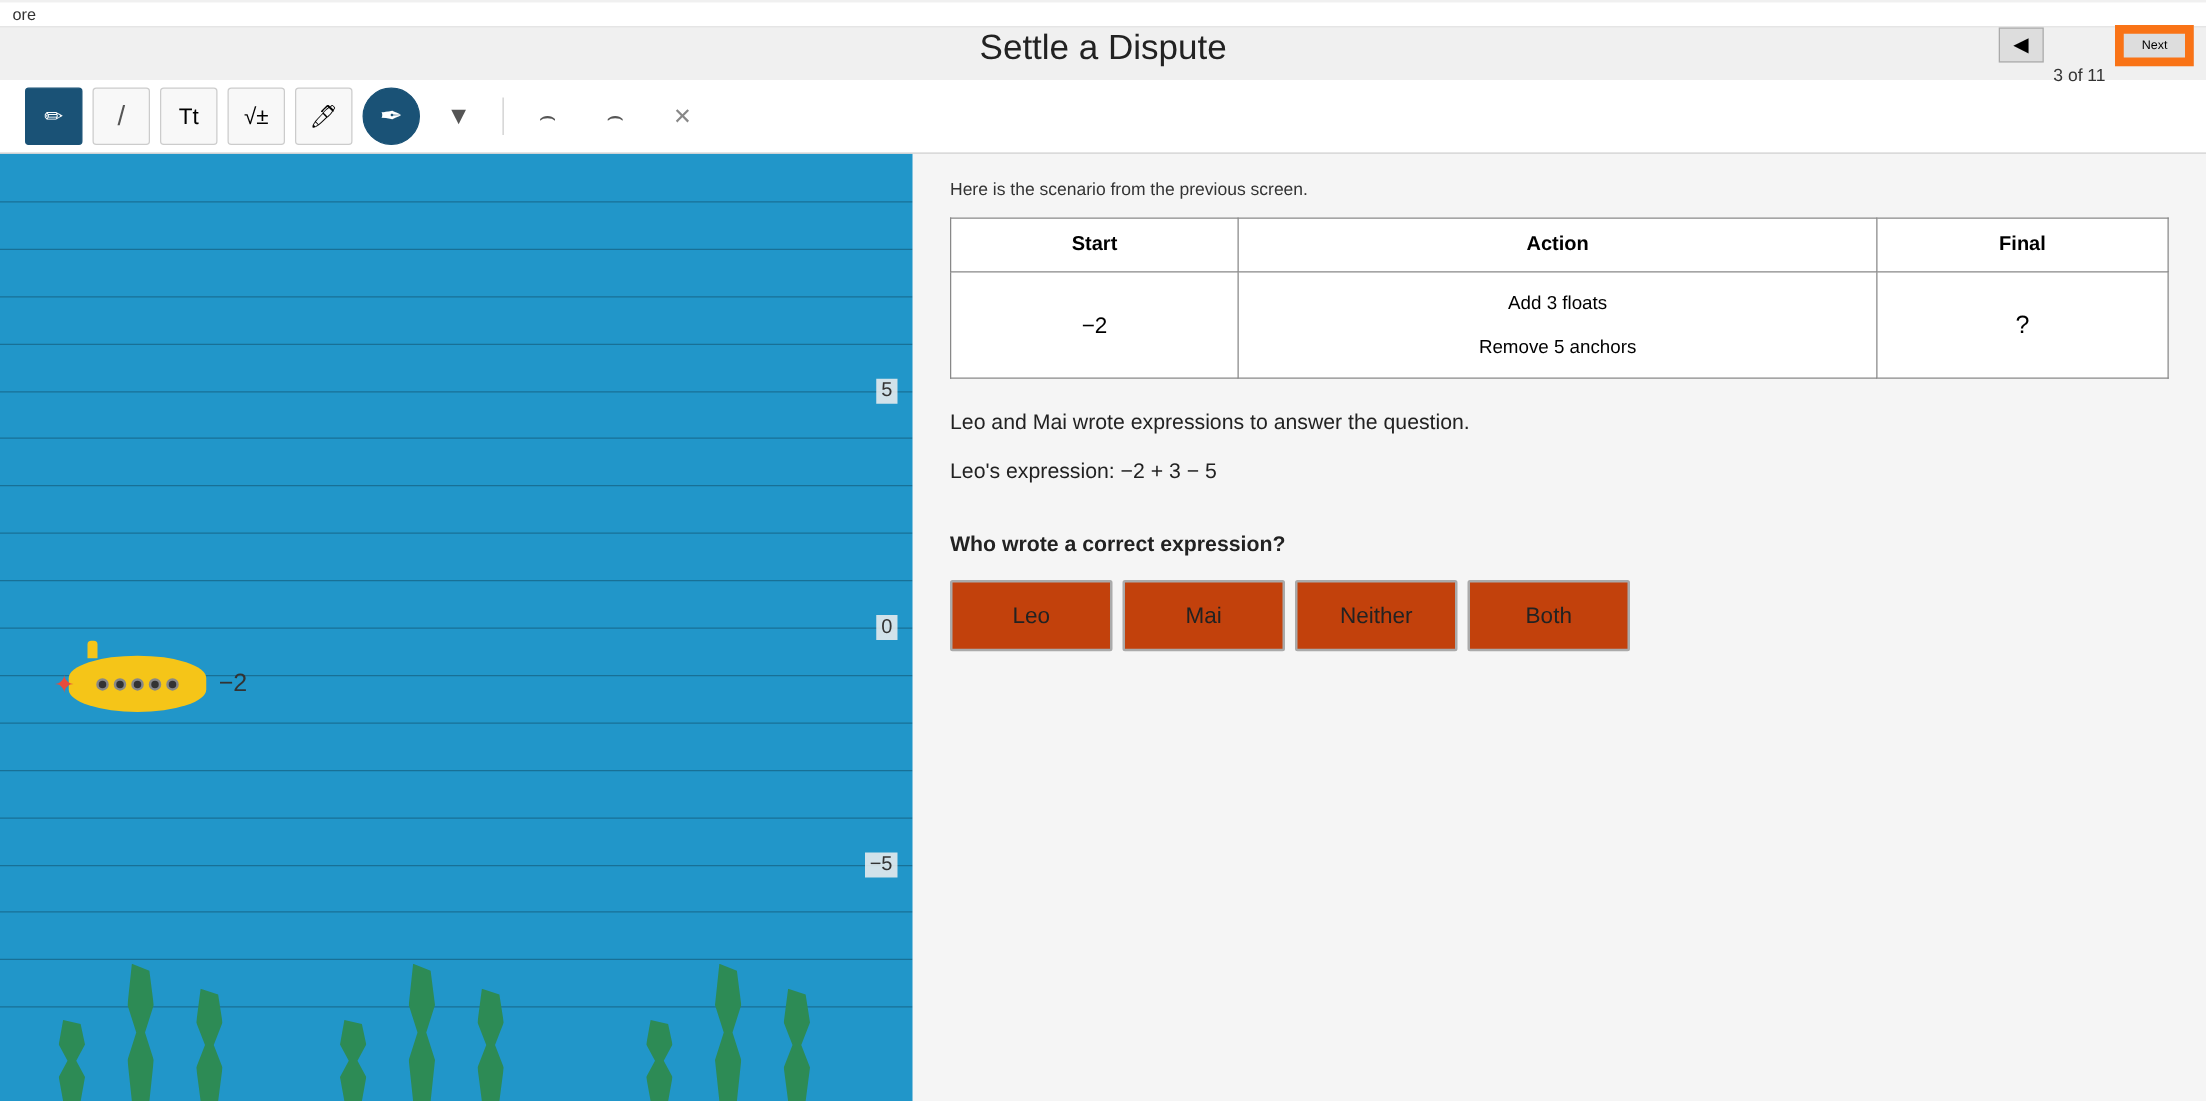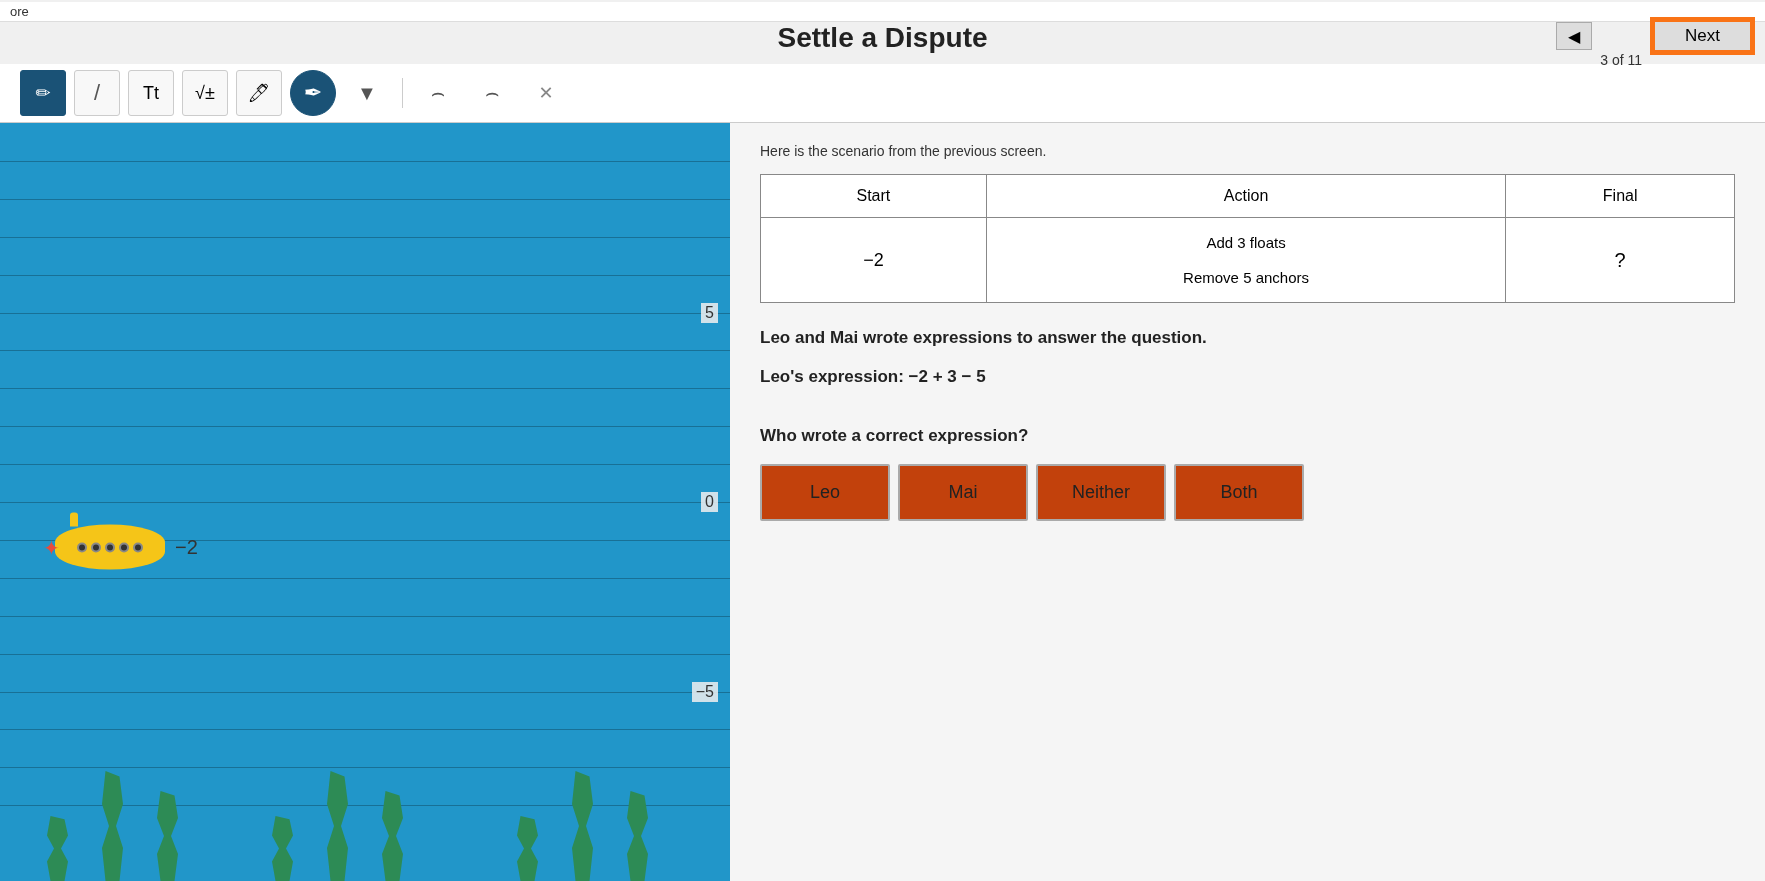--- a/index.html
+++ b/index.html
@@ -37,21 +37,21 @@
       width: 100%;
       height: calc(881px - 20px);
       display: flex;
       flex-direction: column;
     }
 
     
     .page-title {
       text-align: center;
       font-size: 28px;
-      font-weight: 700;
+      font-weight: 400;
       color: #222;
       padding: 2px 0 10px 0;
     }
 
     
     .toolbar {
       display: flex;
       align-items: center;
       padding: 6px 20px;
       gap: 8px;
@@ -231,21 +231,21 @@
       width: 100%;
       border-collapse: collapse;
       border: 1px solid #888;
       margin-bottom: 25px;
       background: #fff;
     }
 
     .scenario-table th {
       border: 1px solid #888;
       padding: 12px 18px;
-      font-weight: 400;
+      font-weight: 700;
       font-size: 16px;
       background: #fff;
     }
 
     .scenario-table td {
       border: 1px solid #888;
       padding: 12px 18px;
       text-align: center;
       font-size: 16px;
       vertical-align: middle;
@@ -257,21 +257,20 @@
     }
 
     .action-line {
       padding: 4px 0;
       font-size: 15px;
     }
 
     
     .expressions-section {
       margin-bottom: 36px;
-      font-weight: bold;
     }
 
     .expressions-intro {
       font-size: 17px;
       color: #222;
       margin-bottom: 16px;
     }
 
     .expression-line {
       font-size: 17px;
@@ -332,25 +331,25 @@
       font-size: 16px;
     }
 
     .nav-text {
       font-size: 14px;
       color: #333;
       margin-top: 48px;
     }
 
     .next-btn {
-      padding: 4px 30px;
+      padding: 4px 14px;
       background: #ddd;
-      border: 5px solid #f97316;
+      border: 7px solid #f97316;
       cursor: pointer;
-      font-size: 17px;
+      font-size: 10px;
     }
   </style>
 </head>
 <body>
 
 <div class="top-bar">
   <span>ore</span>
   <div class="nav-area">
     <button class="nav-btn">◀</button>
     <span class="nav-text">3 of 11</span>

